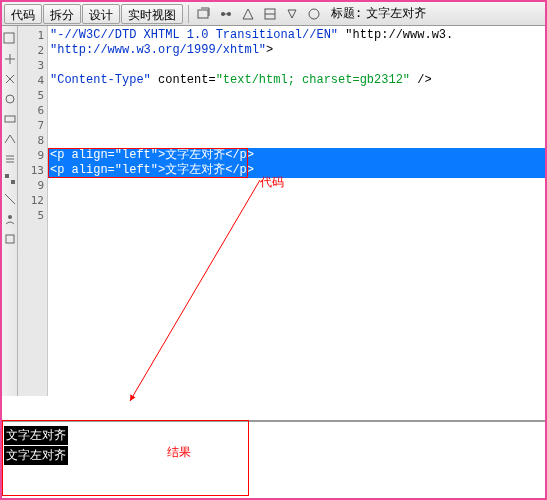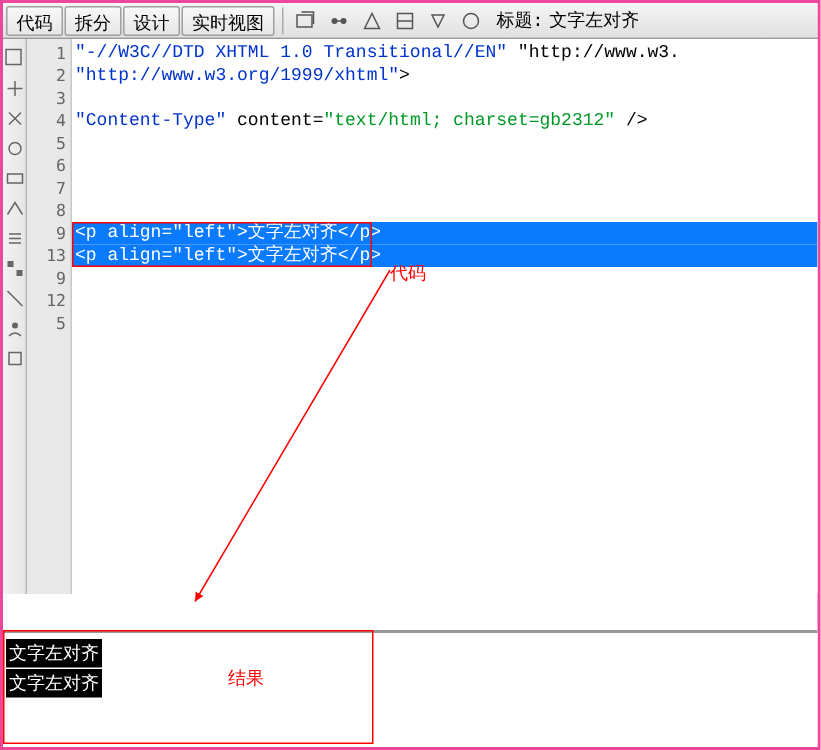--- a/index.html
+++ b/index.html
@@ -160,16 +160,16 @@
         </defs>
       <line x1="258" y1="154" x2="128" y2="375" stroke="#ff0000" stroke-width="1" marker-end="url(#ah)"></line>
     </svg>
 
     <div class="preview">
       <div class="prow"><p>文字左对齐</p></div>
       <div class="prow"><p>文字左对齐</p></div>
     </div>
 
     <div class="ann-box" style="left:0; top:394px; width:247px; height:76px;"></div>
-    <span class="ann-label" style="left:150px; top:418px;">结果</span>
+    <span class="ann-label" style="left:165px; top:418px;">结果</span>
 
   </div>
 </div>
 
 </body></html>

